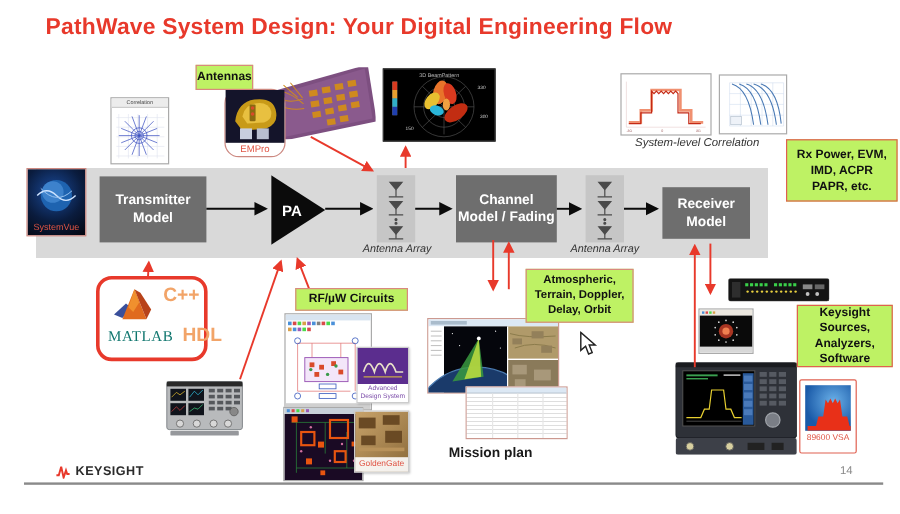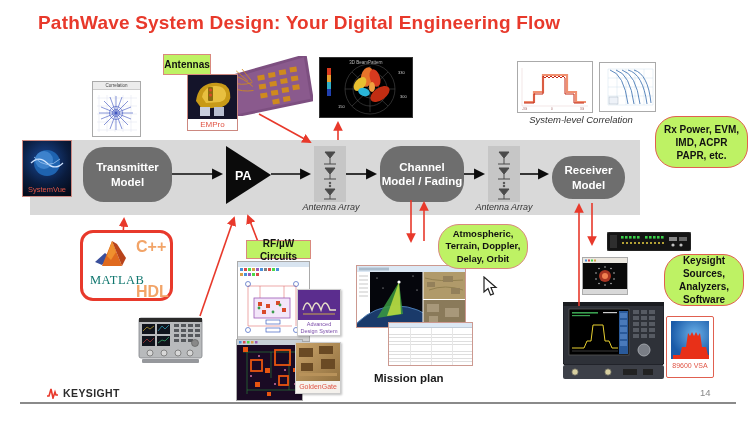--- a/index.html
+++ b/index.html
@@ -1,19 +1,19 @@
 <!DOCTYPE html>
 <html><head>
 <meta charset="utf-8">
 <style>
   * { margin:0; padding:0; box-sizing:border-box; }
   body { font-family:"Liberation Sans", sans-serif; background:#fff; }
   .slide { position:relative; width:750px; height:428px; background:#fff; overflow:hidden; }
   .abs { position:absolute; }
-  .pre { white-space:pre-line;border-radius:21px; }
+  .pre { white-space:pre-line; }
 
   .title { left:38px; top:12px; width:600px; font-size:19px; font-weight:bold; color:#E8392B; letter-spacing:.2px; }
 
   .band { left:30px; top:140px; width:610px; height:75px; background:#D9D9D9; z-index:1; }
 
   .block { background:#6E6E6E; color:#fff; font-weight:bold; font-size:11.5px; line-height:1.25;
            display:flex; align-items:center; justify-content:center; text-align:center; z-index:10; }
   .tx { left:83px;  top:147px; width:89px;  height:55px; }
   .ch { left:380px; top:146px; width:84px;  height:56px; }
   .rx { left:552px; top:156px; width:73px;  height:43px; }
@@ -179,21 +179,21 @@
           <path d="M8,26 q8,6 20,6"></path>
           <path d="M10,14 q10,4 18,14"></path>
           <path d="M14,10 l10,12"></path>
           <path d="M20,9 l8,14"></path>
       </g>
     </g>
   </svg>
 
   <div class="abs labelbox" style="left:163px; top:54px; width:48px; height:21px; font-size:10px;">Antennas</div>
 
-  <div class="abs imgframe" style="left:187px; top:74px; width:51px; height:57px; z-index:6;">
+  <div class="abs imgframe" style="left:187px; top:74px; width:51px; height:57px; z-index:6;border-radius:12px;">
     <div style="width:100%; height:44px; background:#14142a; position:relative;">
       <svg width="49" height="44">
         <path d="M8,26 q2,-16 16,-18 q16,-2 18,10 q2,10 -8,14 l-20,2 z" fill="#C89A18"></path>
         <path d="M14,22 q2,-10 12,-11 q10,-1 12,7 q1,7 -6,9 l-14,1 z" fill="#E8C040"></path>
         <rect x="20" y="12" width="5" height="14" rx="1" fill="#8a6a10"></rect>
         <circle cx="22.5" cy="15" r="1.5" fill="#d94a2a"></circle>
           <circle cx="22.5" cy="20" r="1.5" fill="#d94a2a"></circle>
         <rect x="12" y="32" width="10" height="9" fill="#c8cede"></rect>
           <rect x="26" y="32" width="10" height="9" fill="#b8bed0"></rect>
       </svg>
@@ -282,21 +282,21 @@
 
   <div class="abs matlab-box">
     <svg class="abs" style="left:10px; top:5px;" width="36" height="33">
       <polygon points="2,24 12,15 17,19 9,27" fill="#3A4F9B"></polygon>
       <polygon points="9,28 19,3 29,28" fill="#E06A1E"></polygon>
       <polygon points="19,3 29,28 33,20 24,6" fill="#B8431A"></polygon>
       <polygon points="14,18 19,3 23,14 18,22" fill="#F0902E"></polygon>
     </svg>
     <div class="matlab-word">MATLAB</div>
     <div class="ml-or" style="left:53px; top:5px;">C++</div>
-    <div class="ml-or" style="left:53px; top:50px;">HDL</div>
+    <div class="ml-or" style="left:53px; top:38px;padding-left:16px;">HDL</div>
   </div>
 
   <svg class="abs" style="left:138px; top:317px; z-index:5;" width="65" height="48">
     <rect x="1" y="1" width="63" height="40" rx="2" fill="#B8BABC" stroke="#808488" stroke-width="0.8"></rect>
     <rect x="1" y="1" width="63" height="4" fill="#2A2A2A"></rect>
     <rect x="4" y="7" width="13" height="10" fill="#10141c"></rect>
       <rect x="19" y="7" width="13" height="10" fill="#10141c"></rect>
     <rect x="4" y="19" width="13" height="10" fill="#10141c"></rect>
       <rect x="19" y="19" width="13" height="10" fill="#10141c"></rect>
     <path d="M5,14 l4,-4 l3,2 l4,-3" stroke="#E8C030" stroke-width="0.6" fill="none"></path>
@@ -324,21 +324,21 @@
     <g fill="#d8d8d8" stroke="#666" stroke-width="0.7">
       <circle cx="12" cy="36" r="3"></circle>
         <circle cx="26" cy="36" r="3"></circle>
         <circle cx="40" cy="36" r="3"></circle>
         <circle cx="52" cy="36" r="3"></circle>
     </g>
     <rect x="4" y="42" width="57" height="4" rx="1" fill="#96989c"></rect>
   </svg>
 
 
-  <div class="abs labelbox" style="left:246px; top:240px; width:65px; height:19px; font-size:10px;">RF/µW Circuits</div>
+  <div class="abs labelbox" style="left:246px; top:240px; width:94px; height:19px; font-size:10px;">RF/µW Circuits</div>
 
   <div class="abs win" style="left:237px; top:261px; width:73px; height:81px;">
     <svg width="71" height="79">
       <rect x="0" y="0" width="71" height="5" fill="#D8E4F0"></rect>
       <g>
         <rect x="2" y="6" width="3" height="3" fill="#4A90D9"></rect>
           <rect x="6" y="6" width="3" height="3" fill="#D94A4A"></rect>
           <rect x="10" y="6" width="3" height="3" fill="#4AD94A"></rect>
           <rect x="14" y="6" width="3" height="3" fill="#D9A04A"></rect>
           <rect x="18" y="6" width="3" height="3" fill="#9B59B6"></rect>

